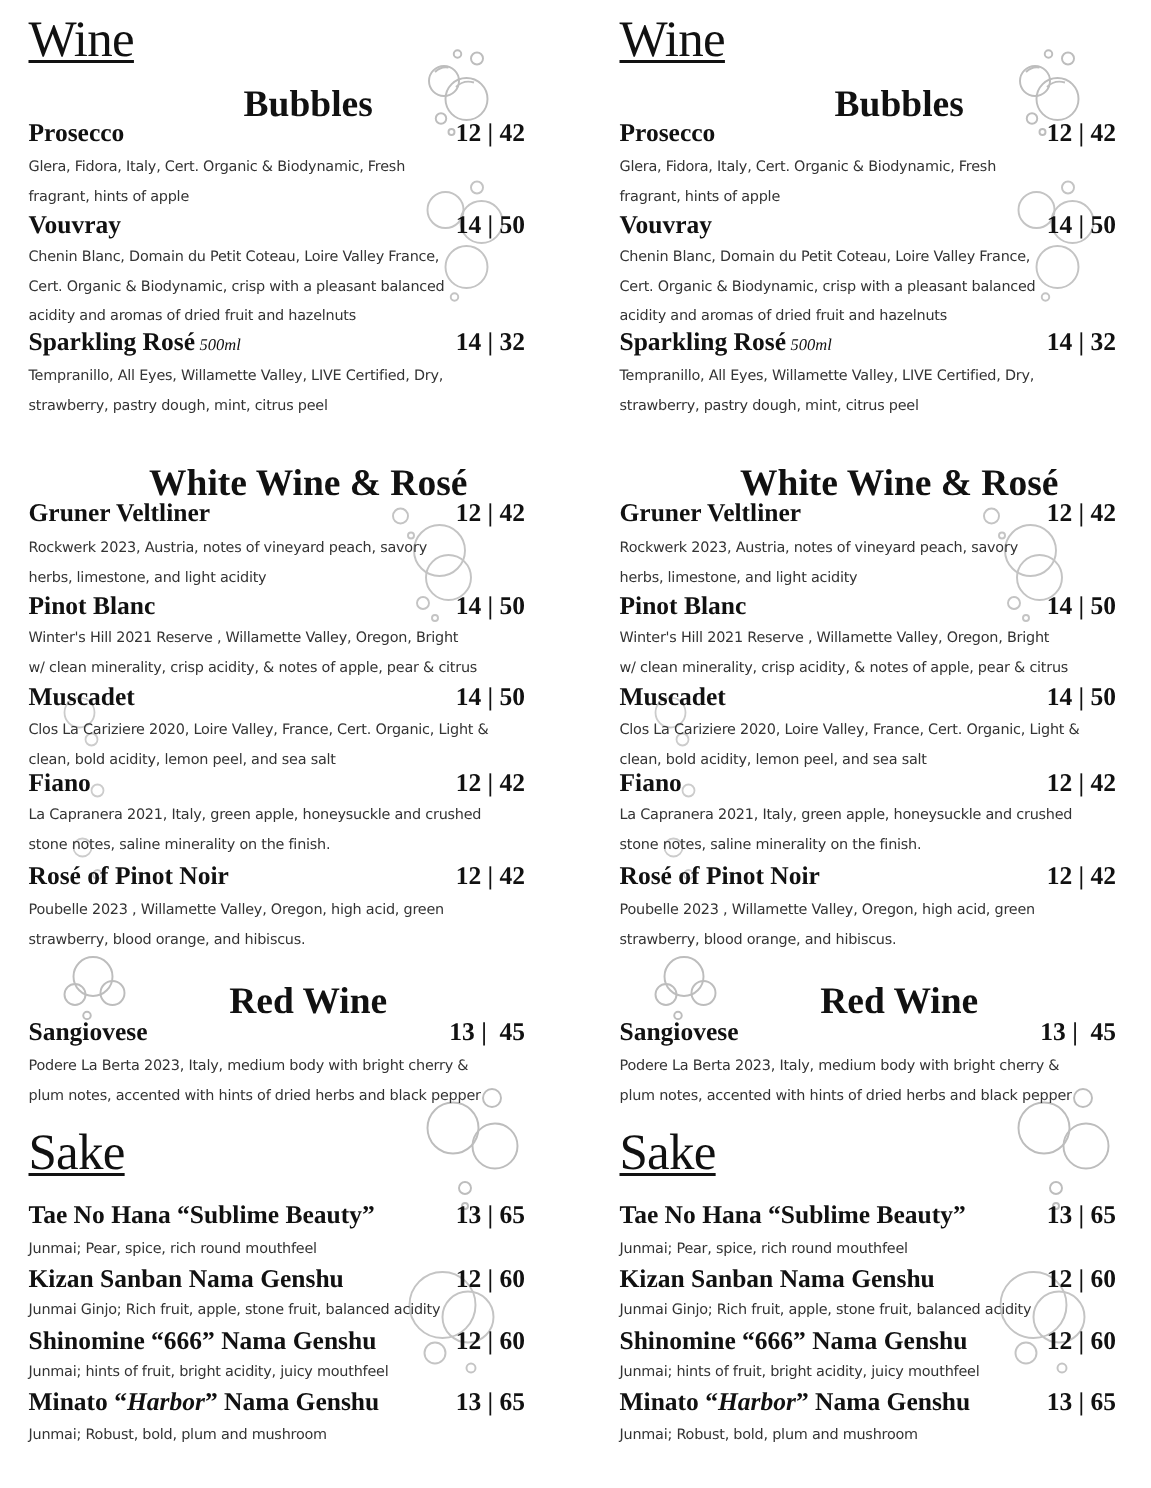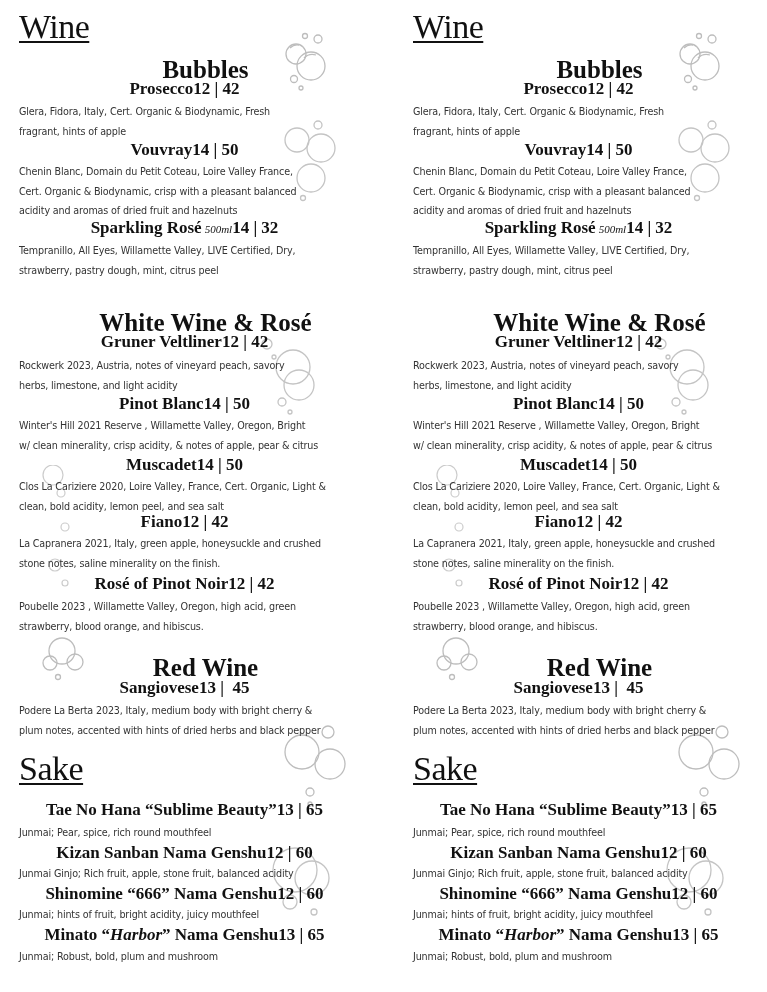--- a/index.html
+++ b/index.html
@@ -3,21 +3,21 @@
 <meta charset="utf-8">
 <style>
   * { box-sizing: border-box; margin: 0; padding: 0; }
   html, body { width: 767px; height: 992px; background: #ffffff; overflow: hidden; }
   body { position: relative; font-family: "Liberation Serif", serif; color: #111; }
   .page { position: absolute; top: 0; width: 384px; height: 992px; }
   .page.left { left: 0; }
   .page.right { left: 394px; }
   .h1 { position: absolute; left: 19px; font-family: "Liberation Serif", serif; font-size: 34px; text-decoration: underline; text-decoration-thickness: 2px; text-underline-offset: 3px; letter-spacing: -0.5px; color: #111; }
   .h2 { position: absolute; left: 0; width: 365px; text-align: center; font-weight: bold; font-size: 25px; margin-left: 23px; }
-  .item-row { position: absolute; left: 19px; width: 331px; display: flex; justify-content: center; align-items: baseline; font-weight: bold; font-size: 17px; }
+  .item-row { position: absolute; left: 19px; width: 331px; display: flex; justify-content: space-between; align-items: baseline; font-weight: bold; font-size: 17px; }
   .item-name .size { font-style: italic; font-weight: normal; font-size: 11px; margin-left: 3px; }
   .item-name i { font-style: italic; }
   .price { white-space: pre; }
   .desc { position: absolute; left: 19px; width: 340px; font-family: "DejaVu Sans", sans-serif; font-size: 9.6px; line-height: 19.5px; color: #333; letter-spacing: -0.15px; }
   .bubble { position: absolute; pointer-events: none; }
   .bubble svg { display: block; }
 </style>
 </head>
 <body>
 

